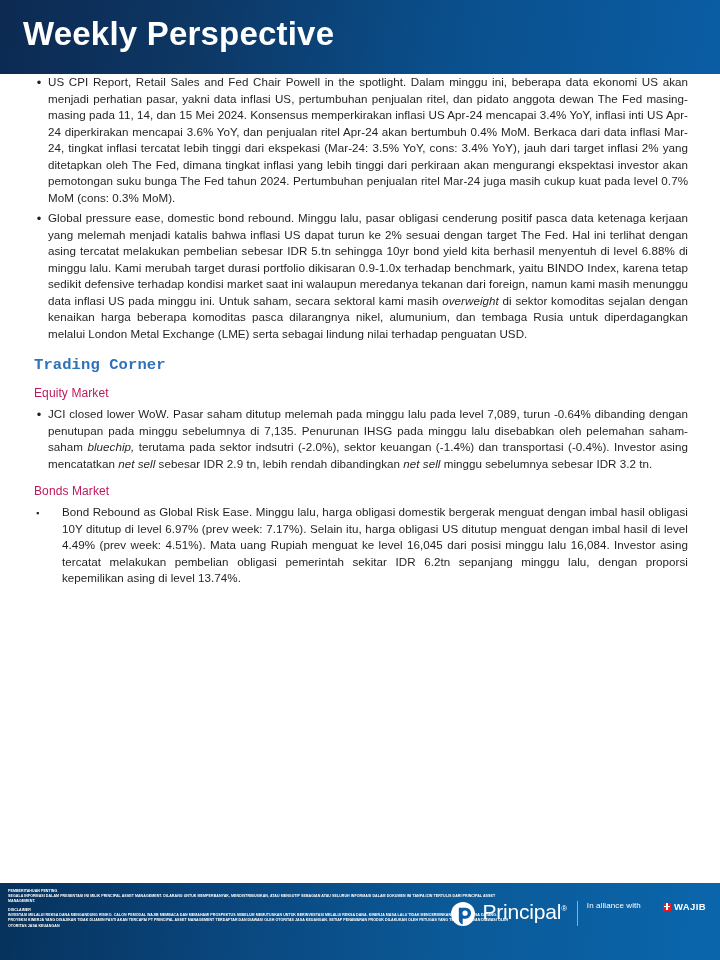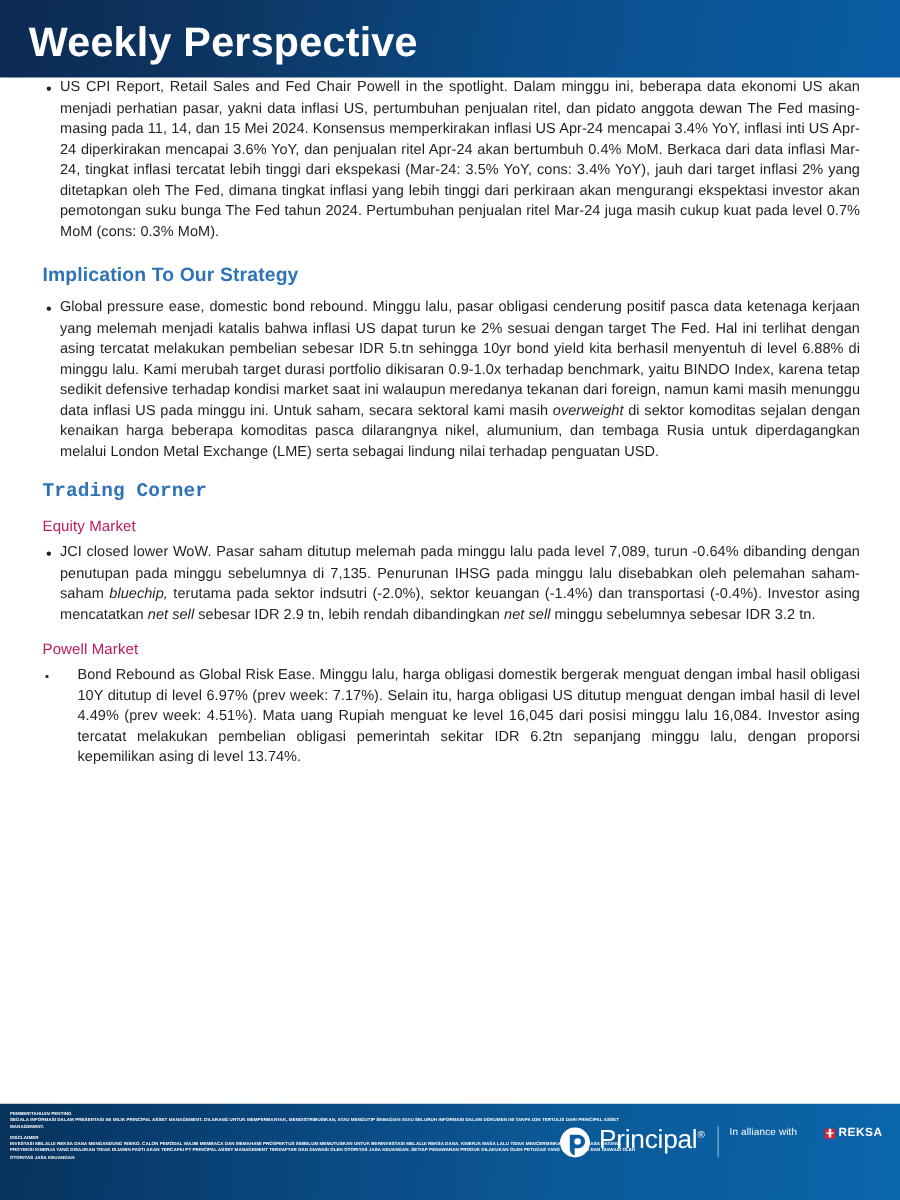--- a/index.html
+++ b/index.html
@@ -11,21 +11,21 @@
     width: 720px;
     height: 960px;
     font-family: "Liberation Sans", sans-serif;
     position: relative;
     overflow: hidden;
   }
 
   
   .header-banner {
     width: 720px;
-    height: 62px;
+    height: 74px;
     background: linear-gradient(100deg, #0c2a52 0%, #0d3663 26%, #0a4f8c 62%, #0a5da4 100%);
     position: relative;
   }
   .header-title {
     position: absolute;
     left: 23px;
     top: 13px;
     color: #ffffff;
     font-size: 33px;
     font-weight: bold;
@@ -207,41 +207,40 @@
 <div class="content">
 
 
   <div class="bullet-row">
     <div class="bullet-marker">•</div>
     <div class="para">
       <b>US CPI Report, Retail Sales and Fed Chair Powell in the spotlight.</b><span> Dalam minggu ini, beberapa data ekonomi US akan menjadi perhatian pasar, yakni data inflasi US, pertumbuhan penjualan ritel, dan pidato anggota dewan The Fed masing-masing pada 11, 14, dan 15 Mei 2024. Konsensus memperkirakan inflasi US Apr-24 mencapai 3.4% YoY, inflasi inti US Apr-24 diperkirakan mencapai 3.6% YoY, dan penjualan ritel Apr-24 akan bertumbuh 0.4% MoM. Berkaca dari data inflasi Mar-24, tingkat inflasi tercatat lebih tinggi dari ekspekasi (Mar-24: 3.5% YoY, cons: 3.4% YoY), jauh dari target inflasi 2% yang ditetapkan oleh The Fed, dimana tingkat inflasi yang lebih tinggi dari perkiraan akan mengurangi ekspektasi investor akan pemotongan suku bunga The Fed tahun 2024. Pertumbuhan penjualan ritel Mar-24 juga masih cukup kuat pada level 0.7% MoM (cons: 0.3% MoM).</span>
     </div>
   </div>
 
-  <div class="section-title">Implication To Our Strategy</div>
 
   <div class="bullet-row">
     <div class="bullet-marker">•</div>
     <div class="para">
       <b>Global pressure ease, domestic bond rebound.</b><span> Minggu lalu, pasar obligasi cenderung positif pasca data ketenaga kerjaan yang melemah menjadi katalis bahwa inflasi US dapat turun ke 2% sesuai dengan target The Fed. Hal ini terlihat dengan asing tercatat melakukan pembelian sebesar IDR 5.tn sehingga 10yr bond yield kita berhasil menyentuh di level 6.88% di minggu lalu. Kami merubah target durasi portfolio dikisaran 0.9-1.0x terhadap benchmark, yaitu BINDO Index, karena tetap sedikit defensive terhadap kondisi market saat ini walaupun meredanya tekanan dari foreign, namun kami masih menunggu data inflasi US pada minggu ini. Untuk saham, secara sektoral kami masih </span><i>overweight</i><span> di sektor komoditas sejalan dengan kenaikan harga beberapa komoditas pasca dilarangnya nikel, alumunium, dan tembaga Rusia untuk diperdagangkan melalui London Metal Exchange (LME) serta sebagai lindung nilai terhadap penguatan USD.</span>
     </div>
   </div>
 
   <div class="section-title tight">Trading Corner</div>
 
   <div class="sub-title">Equity Market</div>
 
   <div class="bullet-row">
     <div class="bullet-marker">•</div>
     <div class="para">
       <b>JCI closed lower WoW.</b><span> Pasar saham ditutup melemah pada minggu lalu pada level 7,089, turun -0.64% dibanding dengan penutupan pada minggu sebelumnya di 7,135. Penurunan IHSG pada minggu lalu disebabkan oleh pelemahan saham-saham </span><i>bluechip,</i><span> terutama pada sektor indsutri (-2.0%), sektor keuangan (-1.4%) dan transportasi (-0.4%). Investor asing mencatatkan </span><i>net sell</i><span> sebesar IDR 2.9 tn, lebih rendah dibandingkan </span><i>net sell</i><span> minggu sebelumnya sebesar IDR 3.2 tn.</span>
     </div>
   </div>
 
-  <div class="sub-title">Powell Market</div>
+  <div class="sub-title">Bonds Market</div>
 
   <div class="bullet-row">
     <div class="bullet-marker square">▪</div>
     <div class="para">
       <b>Bond Rebound as Global Risk Ease.</b><span> Minggu lalu, harga obligasi domestik bergerak menguat dengan imbal hasil obligasi 10Y ditutup di level 6.97% (prev week: 7.17%). Selain itu, harga obligasi US ditutup menguat dengan imbal hasil di level 4.49% (prev week: 4.51%). Mata uang Rupiah menguat ke level 16,045 dari posisi minggu lalu 16,084. Investor asing tercatat melakukan pembelian obligasi pemerintah sekitar IDR 6.2tn sepanjang minggu lalu, dengan proporsi kepemilikan asing di level 13.74%.</span>
     </div>
   </div>
 
 </div>
 
@@ -262,17 +261,17 @@
     <svg class="logo-mark" viewBox="0 0 100 100">
       <path d="M50 4 A46 46 0 1 0 96 50 A46 46 0 0 0 50 4 Z" fill="#ffffff"></path>
       <path d="M34 26 h26 a21 21 0 0 1 0 42 h-11 v22 a22 22 0 0 1 -15 -21 Z" fill="#0a5da4"></path>
       <circle cx="58" cy="47" r="10" fill="#ffffff"></circle>
     </svg>
     <div class="logo-word"><span>Principal</span><span class="logo-reg">®</span></div>
     <div class="logo-divider"></div>
     <div class="alliance-text">In alliance with</div>
     <div class="cimb-badge">
       <span class="cimb-mark"></span>
-      <span class="cimb-word">REKSA</span>
+      <span class="cimb-word">WAJIB</span>
     </div>
   </div>
 
 </div>
 
 </body></html>

